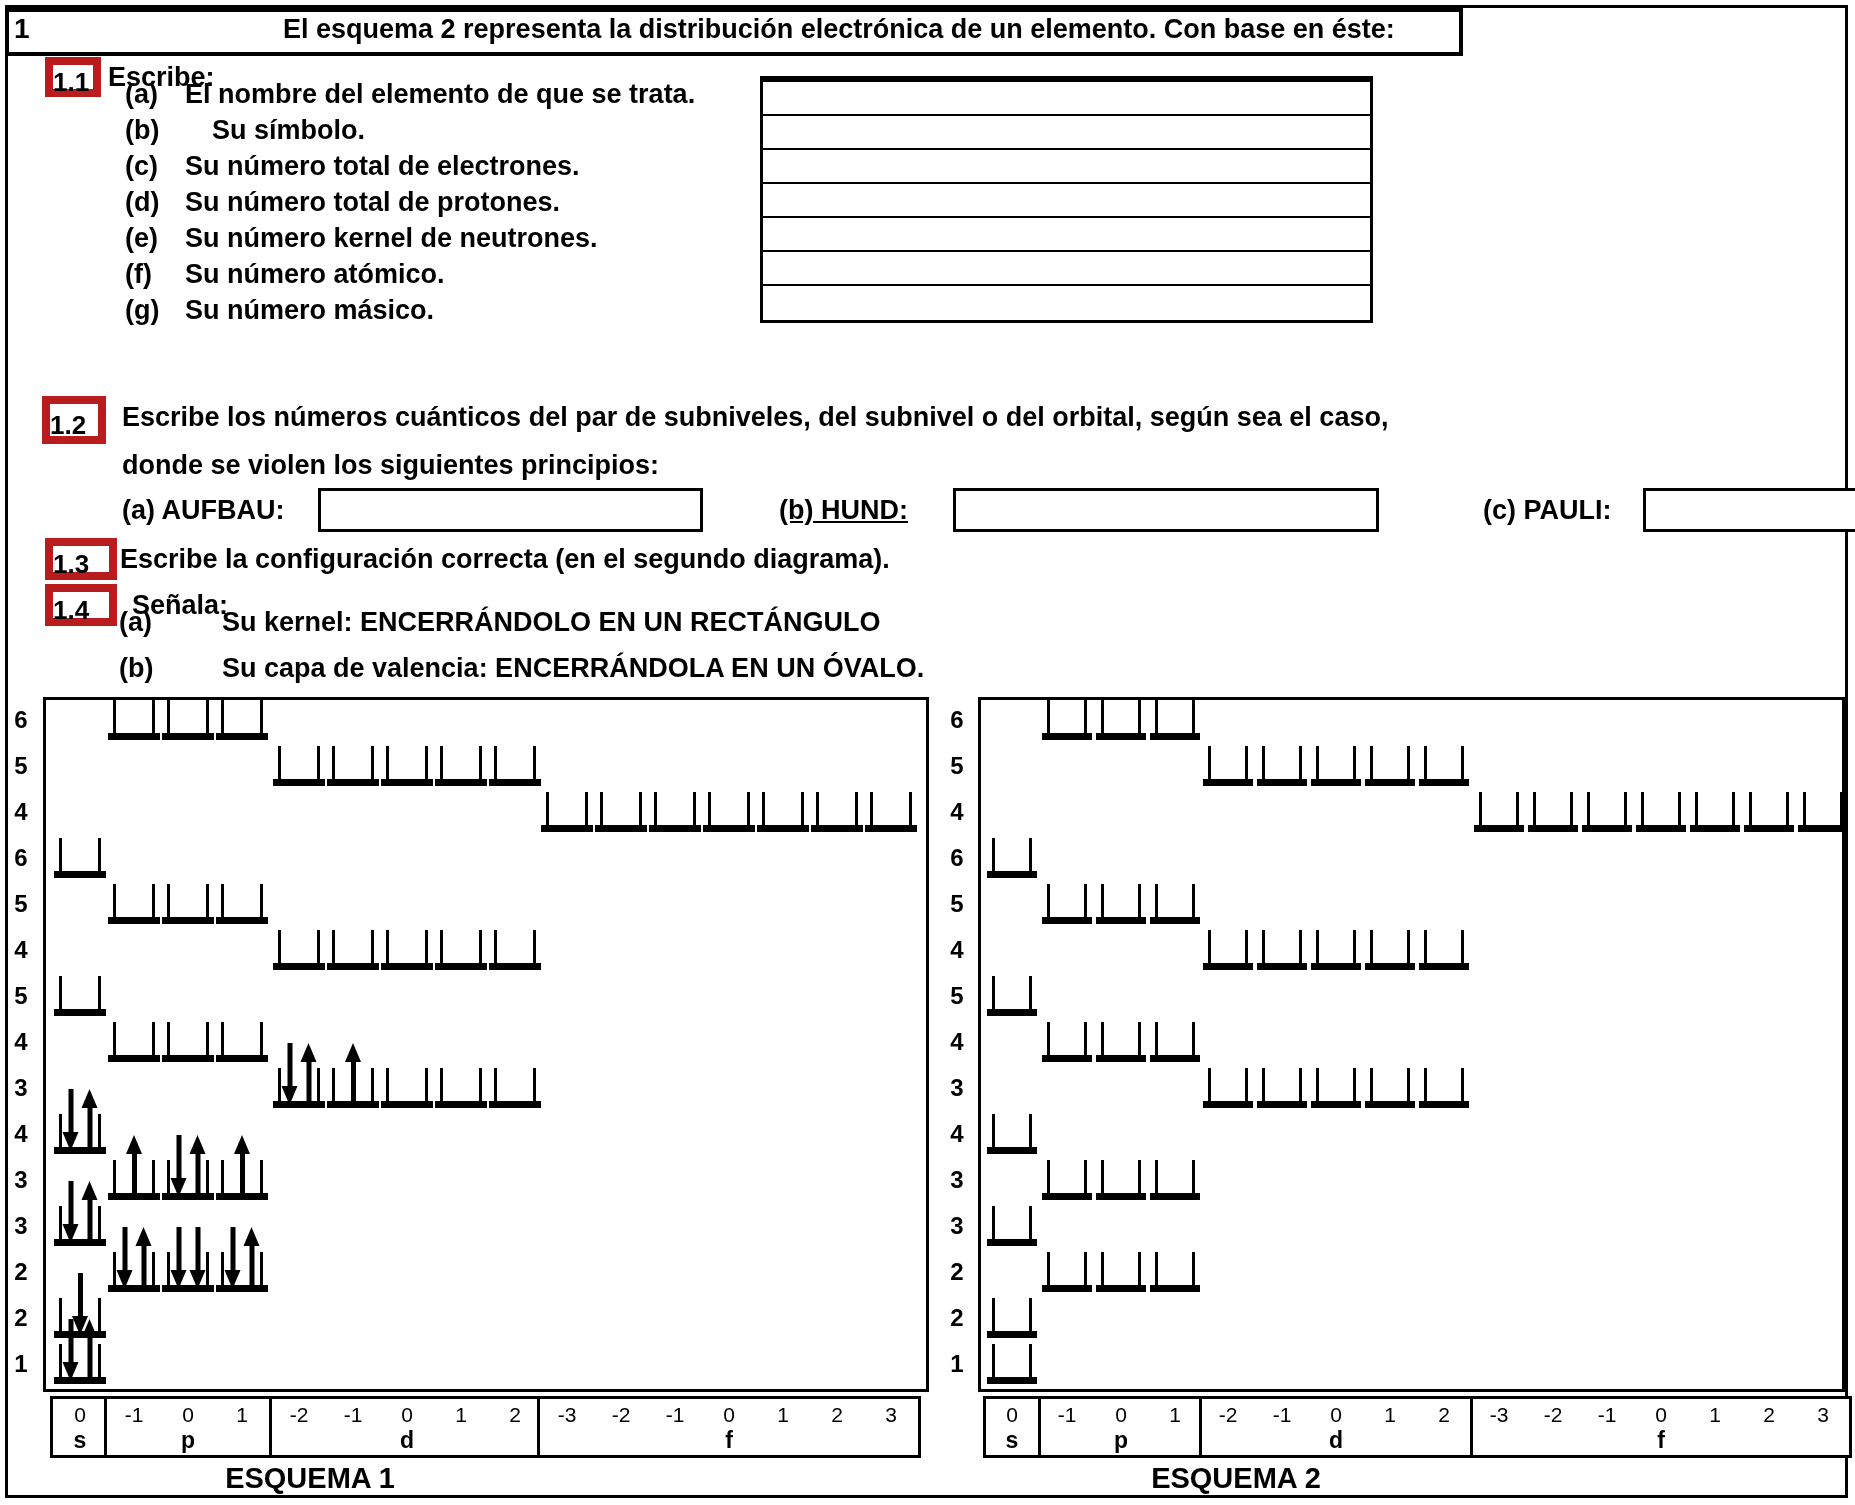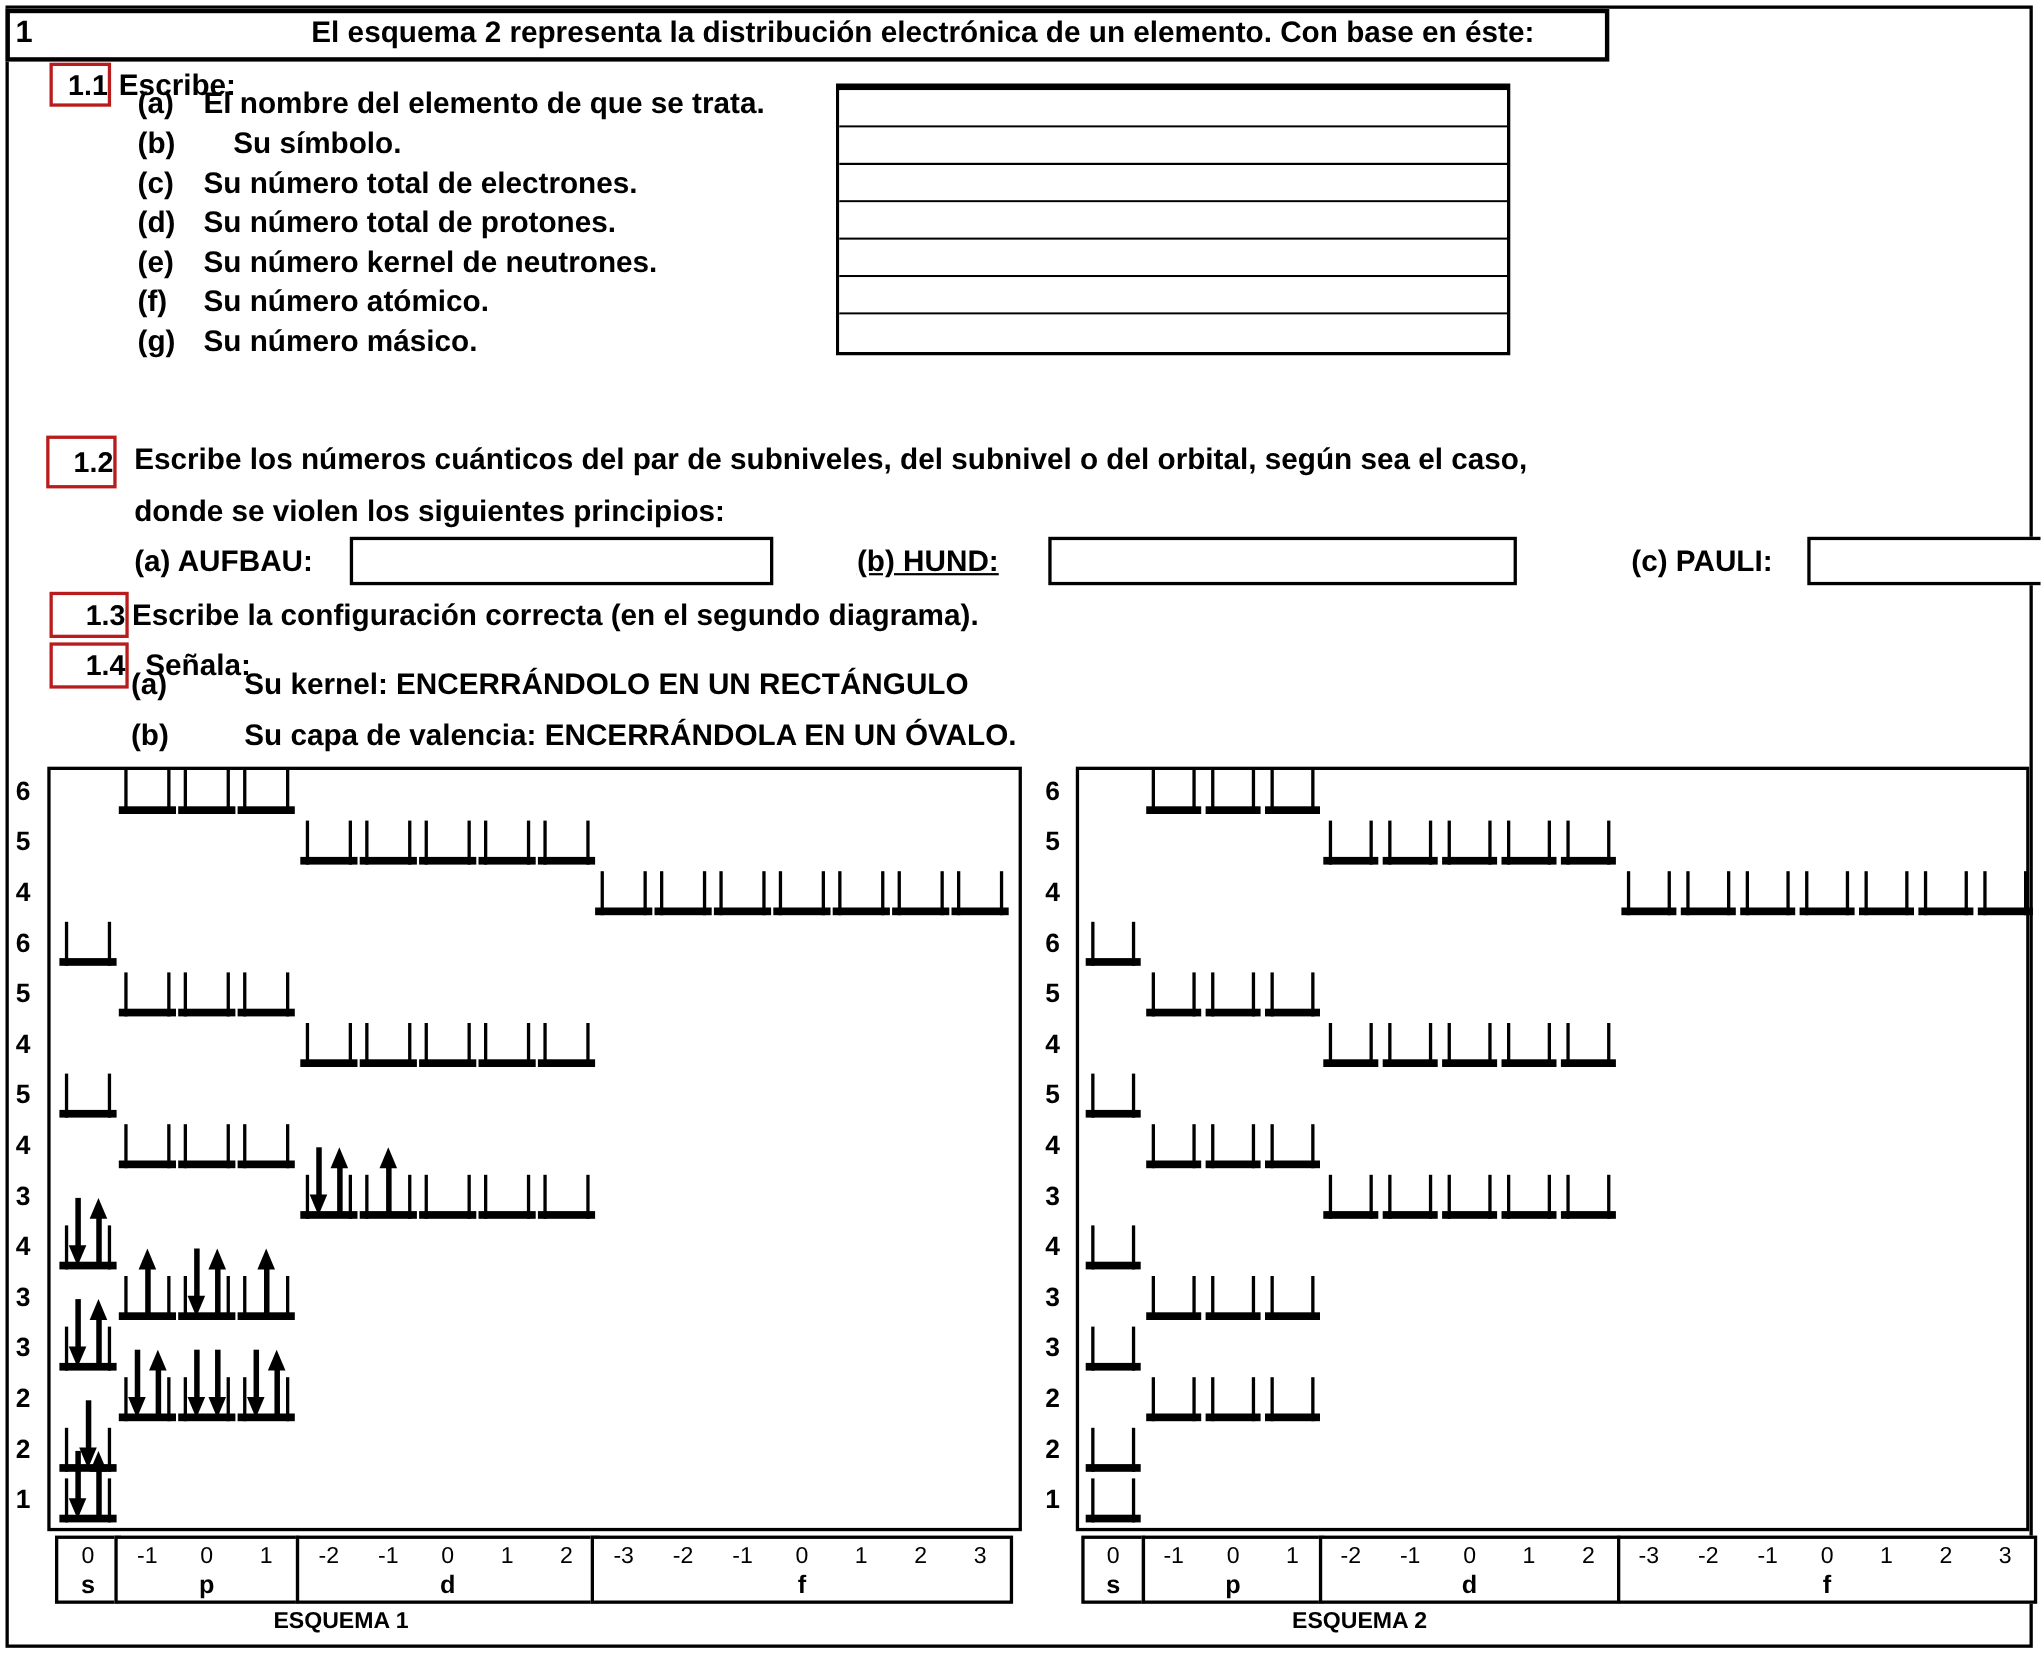--- a/index.html
+++ b/index.html
@@ -5,21 +5,21 @@
   * { box-sizing: border-box; margin: 0; padding: 0; }
   html,body { width:1855px; height:1505px; }
   body { position:relative; background:#fff; color:#000; overflow:hidden;
          font-family:"Liberation Sans", sans-serif; }
   .abs { position:absolute; }
   .txt { position:absolute; font-weight:bold; font-size:27px; line-height:36px; white-space:nowrap; }
   .page-border { left:5px; top:5px; width:1843px; height:1493px; border:3px solid #000; }
   .hdr-box { left:5px; top:8px; width:1458px; height:48px; border:4px solid #000; background:#fff; }
   .hdr-num { left:14px; top:13px; font-size:28px; font-weight:bold; }
   .hdr-title { left:283px; top:14px; font-size:27px; font-weight:bold; white-space:nowrap; }
-  .numbox { position:absolute; border:3px solid #b91c1c; text-align:right;
+  .numbox { position:absolute; border:8px solid #b91c1c; text-align:left;
             font-weight:bold; font-size:26px; background:#fff; }
   .anstbl { left:760px; top:76px; width:613px; border:3px solid #000; border-top:6px solid #000; background:#fff; }
   .anstbl .trow { height:34px; border-bottom:2px solid #000; background:#fff; }
   .anstbl .trow:last-child { border-bottom:none; }
   .ansbox { position:absolute; border:3px solid #000; background:#fff; }
   
   .dg-outer { position:absolute; top:697px; height:695px; border:3px solid #000; background:#fff; }
   .dg-rowlabel { position:absolute; width:30px; text-align:center; font-size:24px;
                  font-weight:bold; line-height:32px; }
   .orb { position:absolute; height:40px; border-left:3px solid #000; border-right:3px solid #000; }
@@ -32,21 +32,21 @@
   .arrow.down .shaft { top:0; bottom:12px; }
   .arrow .head { position:absolute; left:0; width:0; height:0;
                  border-left:8px solid transparent; border-right:8px solid transparent; }
   .arrow.up .head { top:0; border-bottom:19px solid #000; }
   .arrow.down .head { bottom:0; border-top:19px solid #000; }
   .axis-box { position:absolute; top:1396px; height:62px; border:3px solid #000; background:#fff; }
   .axis-num { position:absolute; top:3px; width:40px; text-align:center; font-size:21px; line-height:26px; }
   .axis-letter { position:absolute; bottom:1px; left:0; right:0; text-align:center;
                  font-size:23px; font-weight:bold; line-height:27px; }
   .dg-caption { position:absolute; top:1462px; width:300px; text-align:center;
-                font-size:21px; font-weight:bold; }
+                font-size:29px; font-weight:bold; }
 </style>
 </head>
 <body>
 
 <div class="abs page-border"></div>
 
 <div class="abs hdr-box"></div>
 <div class="abs hdr-num">1</div>
 <div class="abs hdr-title">El esquema 2 representa la distribución electrónica de un elemento. Con base en éste:</div>
 

